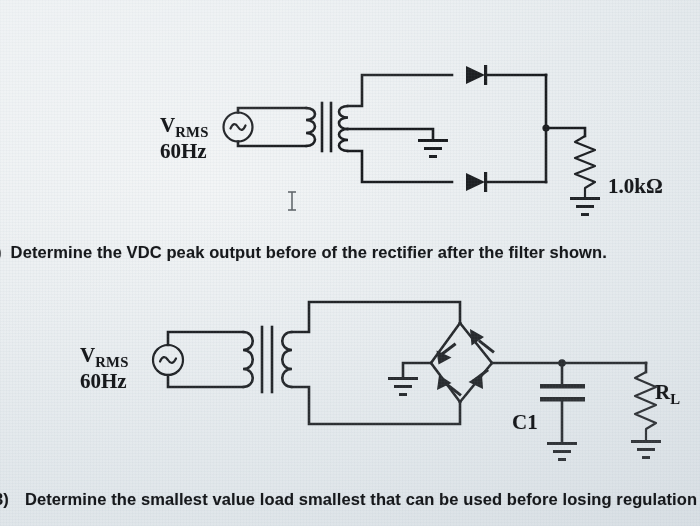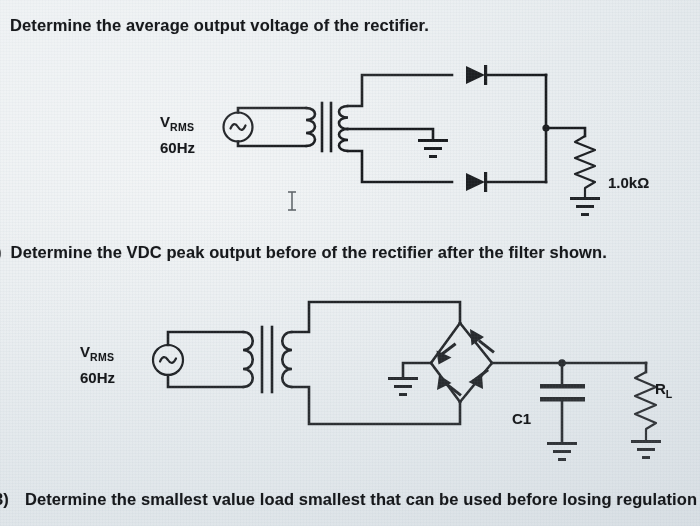--- a/index.html
+++ b/index.html
@@ -86,22 +86,22 @@
   .coil {
     fill: none;
     stroke: #17191c;
     stroke-width: 2.6;
     stroke-linecap: round;
   }
 
   .lbl {
     position: absolute;
     color: #17191c;
-    font-family: Liberation Sans, sans-serif;
-    font-size: 15px;
+    font-family: Liberation Serif, serif;
+    font-size: 21px;
     font-weight: 600;
     white-space: nowrap;
     z-index: 5;
     text-shadow: 0 0 1px rgba(40,45,50,0.22);
   }
   .lbl sub {
     font-size: 0.70em;
     font-weight: 700;
     letter-spacing: 0.3px;
   }
@@ -119,23 +119,20 @@
     top: 191px;
     z-index: 6;
     opacity: 0.8;
   }
 </style>
 </head>
 <body>
 
 <div id="page">
 
-  <div class="qline q1">
-    <span class="marker"></span><span>Determine the average output voltage of the rectifier.</span>
-  </div>
 
   <div class="qline q2">
     <span class="marker">)</span><span>Determine the VDC peak output before of the rectifier after the filter shown.</span>
   </div>
 
   <div class="qline q3">
     <span class="marker">3)</span><span>Determine the smallest value load smallest that can be used before losing regulation</span>
   </div>
 
   <svg id="circuit-top" class="circuit" width="700" height="230" viewBox="0 0 700 230">

